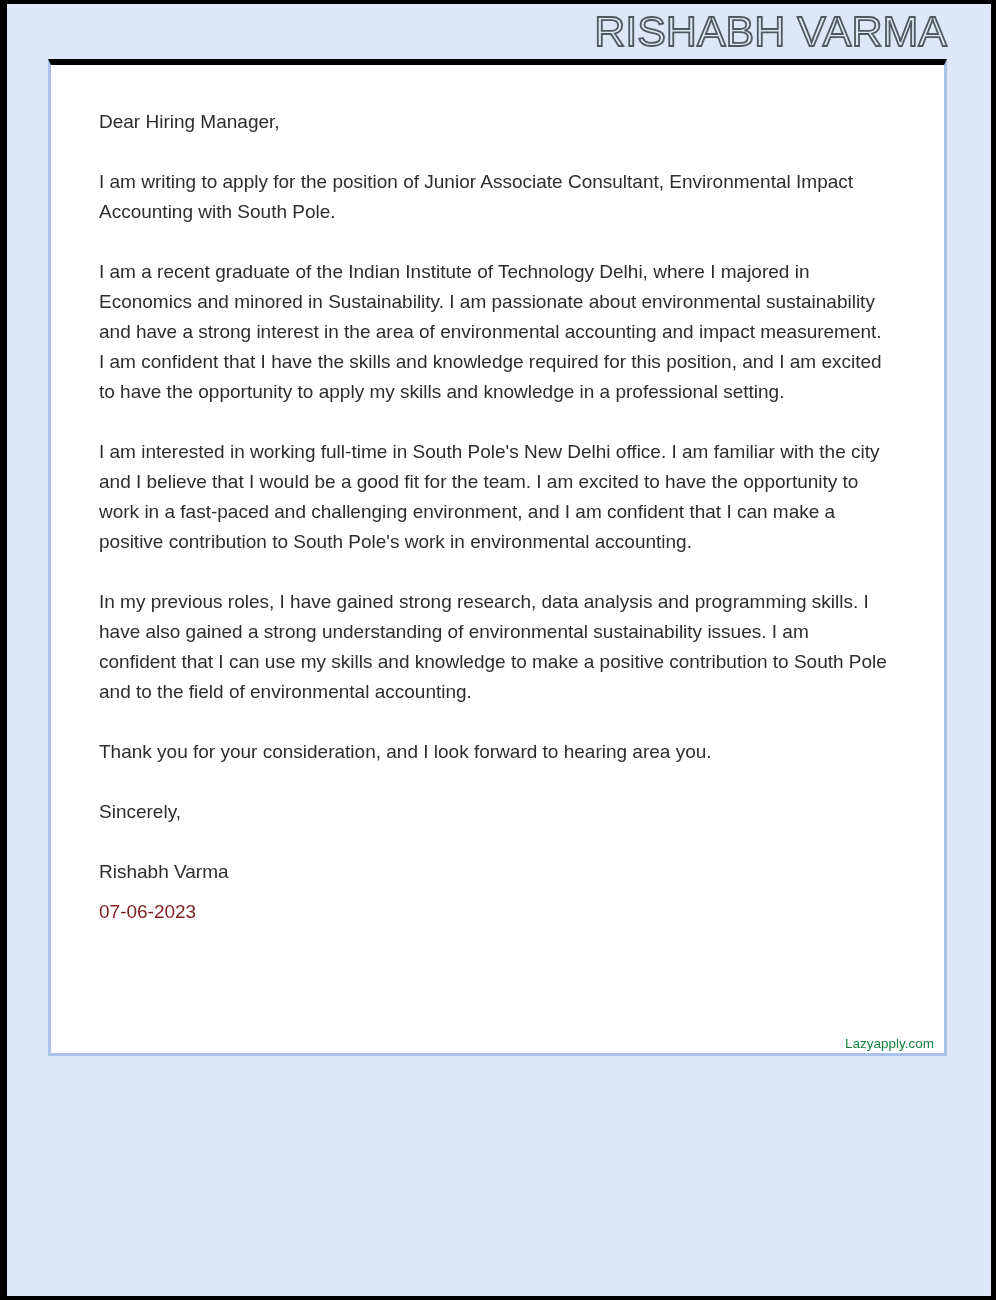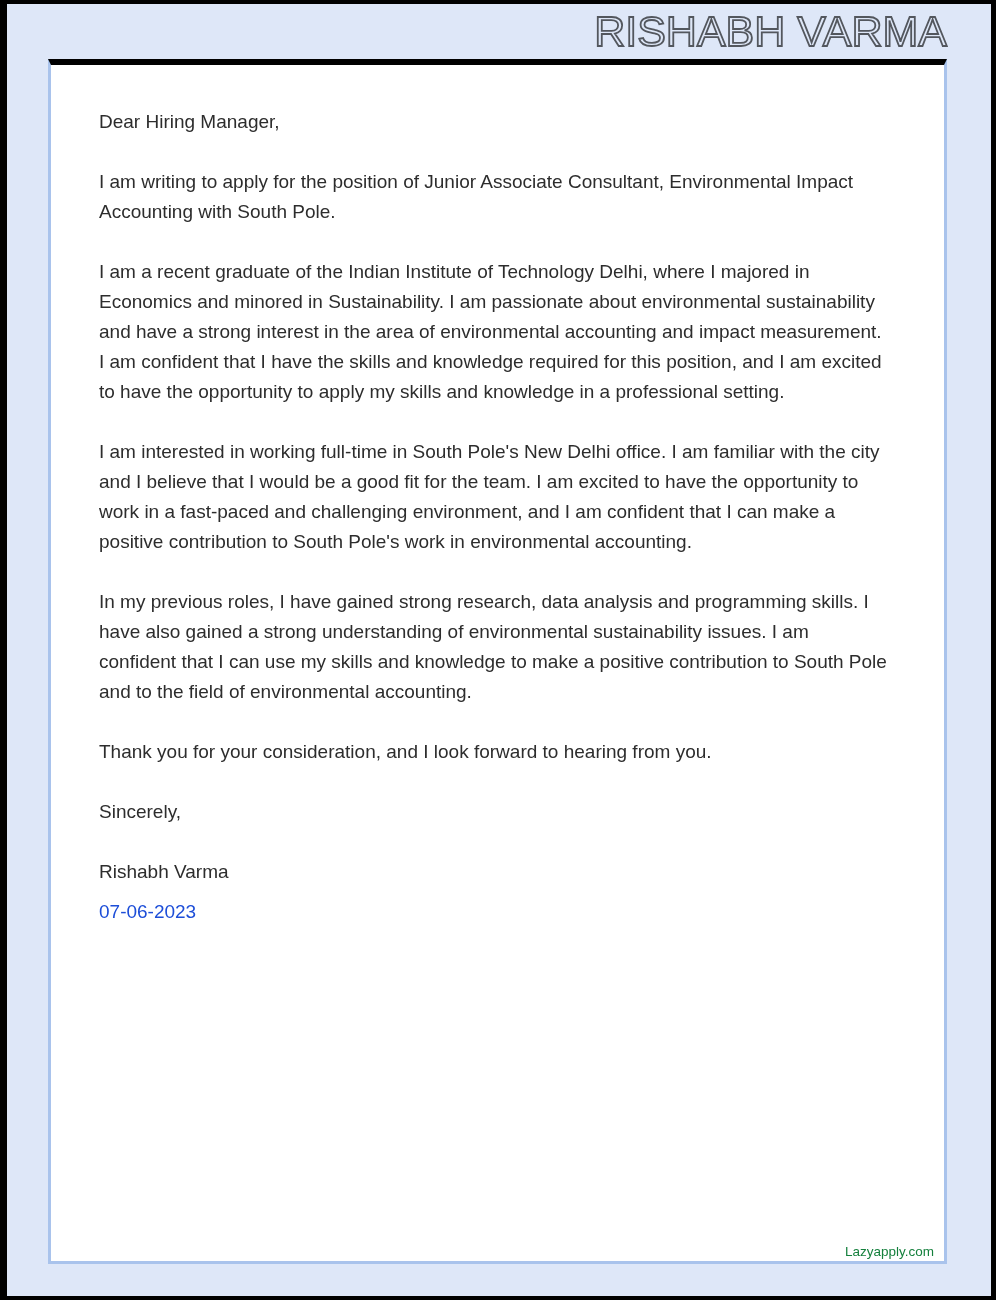--- a/index.html
+++ b/index.html
@@ -30,38 +30,38 @@
     letter-spacing: 0px;
     color: transparent;
     -webkit-text-stroke: 1.8px #53575e;
     text-shadow: none;
     line-height: 1;
     white-space: nowrap;
   }
   .panel {
     position: absolute;
     left: 41px; top: 55px;
-    width: 899px; height: 1205px;
+    width: 899px; height: 997px;
     box-sizing: border-box;
     background: #ffffff;
     border-top: 6px solid #000000;
     border-left: 3px solid #a9c3ec;
     border-right: 3px solid #a9c3ec;
     border-bottom: 3px solid #a9c3ec;
   }
   .letter-body {
     padding: 42px 55px 0 48px;
     font-size: 19px;
     line-height: 30px;
     color: #2d2d2d;
   }
   .letter-body p { margin: 0 0 30px 0; }
   .letter-body p.signature { margin-bottom: 10px; }
   .letter-body p.date {
-    color: #1d4ed8;
+    color: #7f1d1d;
     margin-bottom: 0;
   }
   .watermark {
     position: absolute;
     right: 10px; bottom: 2px;
     font-size: 13.5px;
     color: #15803d;
   }
 </style>
 </head>
@@ -79,21 +79,21 @@
       <p>Dear Hiring Manager,</p>
 
       <p>I am writing to apply for the position of Junior Associate Consultant, Environmental Impact Accounting with South Pole.</p>
 
       <p>I am a recent graduate of the Indian Institute of Technology Delhi, where I majored in Economics and minored in Sustainability. I am passionate about environmental sustainability and have a strong interest in the area of environmental accounting and impact measurement. I am confident that I have the skills and knowledge required for this position, and I am excited to have the opportunity to apply my skills and knowledge in a professional setting.</p>
 
       <p>I am interested in working full-time in South Pole's New Delhi office. I am familiar with the city and I believe that I would be a good fit for the team. I am excited to have the opportunity to work in a fast-paced and challenging environment, and I am confident that I can make a positive contribution to South Pole's work in environmental accounting.</p>
 
       <p>In my previous roles, I have gained strong research, data analysis and programming skills. I have also gained a strong understanding of environmental sustainability issues. I am confident that I can use my skills and knowledge to make a positive contribution to South Pole and to the field of environmental accounting.</p>
 
-      <p>Thank you for your consideration, and I look forward to hearing from you.</p>
+      <p>Thank you for your consideration, and I look forward to hearing area you.</p>
 
       <p>Sincerely,</p>
 
       <p class="signature">Rishabh Varma</p>
 
       <p class="date">07-06-2023</p>
     </div>
 
     <div class="watermark">Lazyapply.com</div>
 

